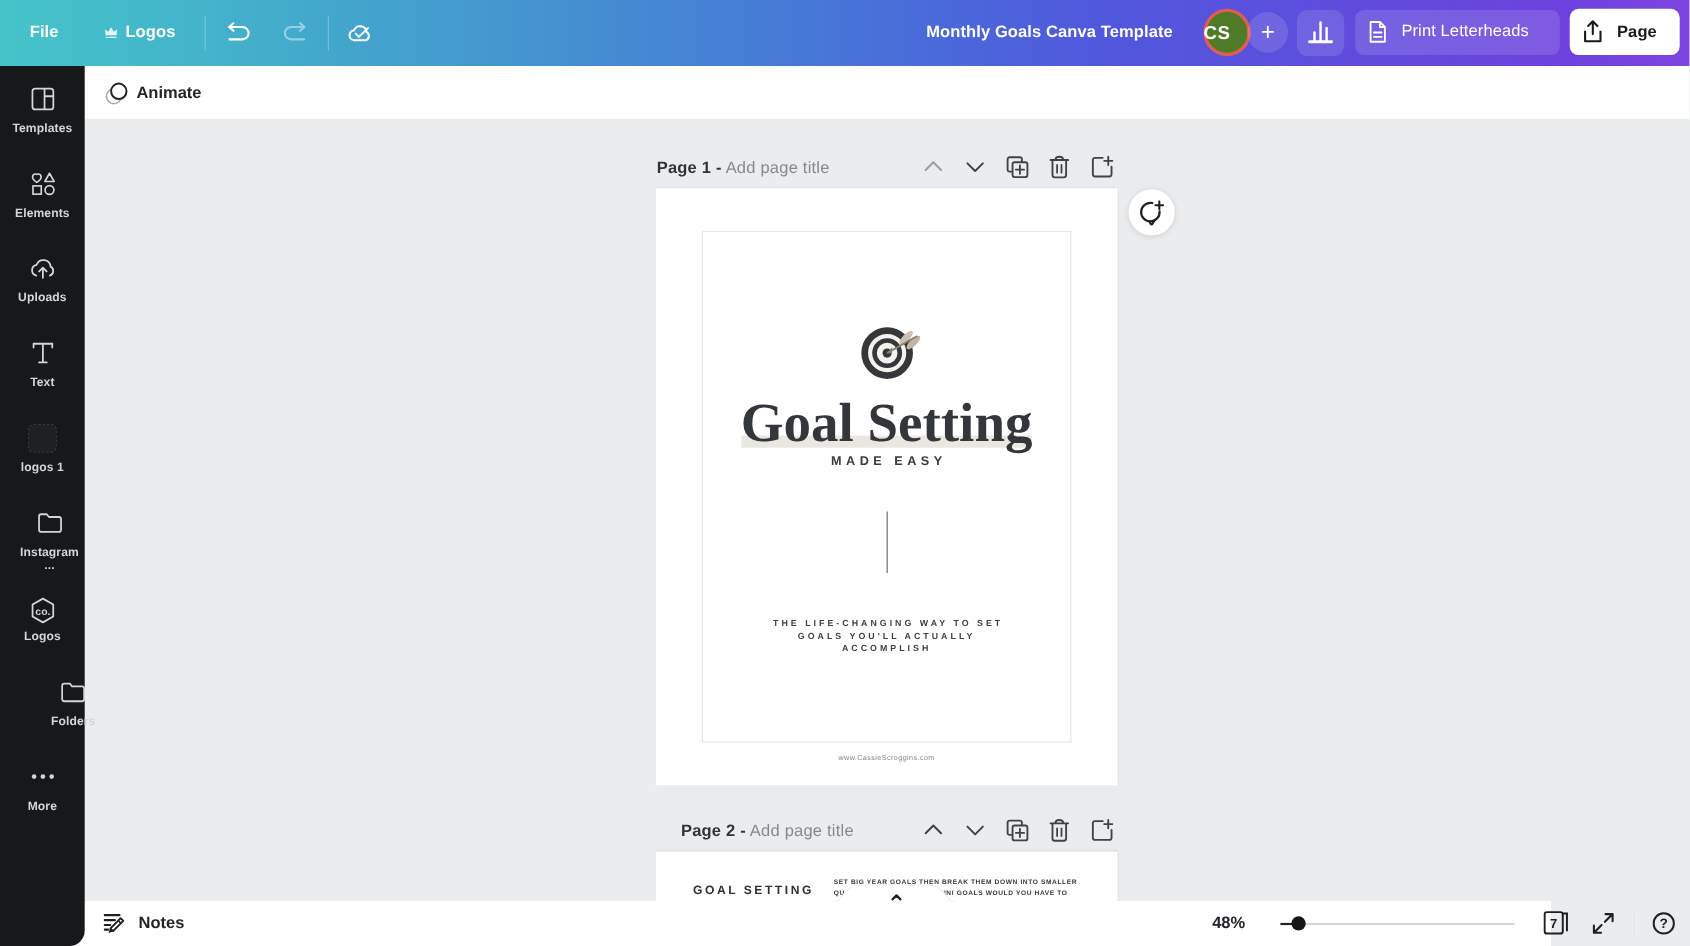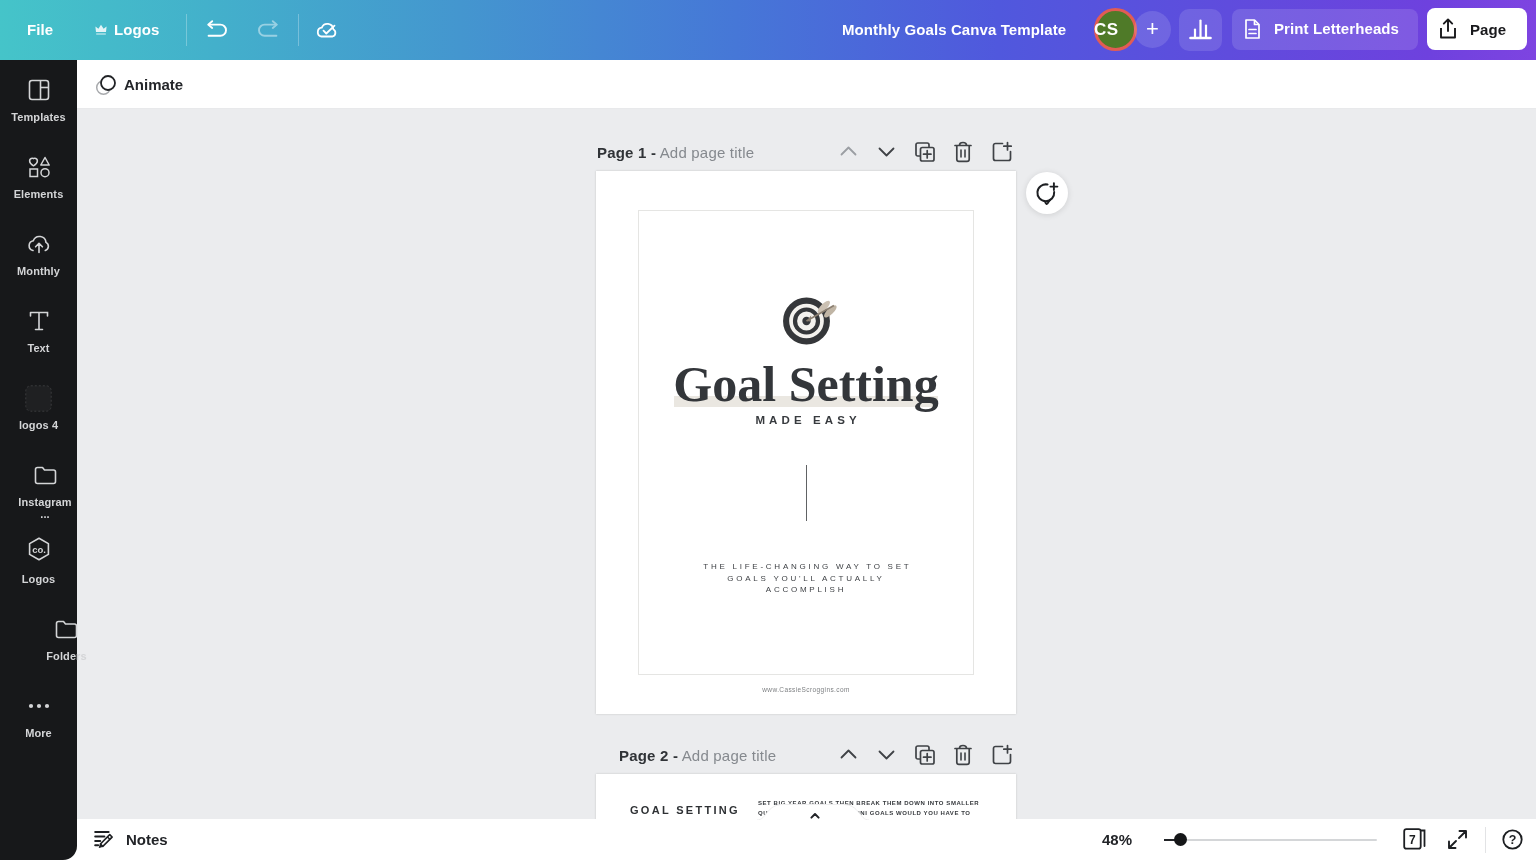--- a/index.html
+++ b/index.html
@@ -32,21 +32,21 @@
   
   #page1 { left:596px; top:171px; width:420px; height:543px; background:#fff;
     box-shadow:0 0 2px rgba(0,0,0,.18); }
   #page2 { left:596px; top:774px; width:420px; height:46px; background:#fff;
     box-shadow:0 0 2px rgba(0,0,0,.18); }
   #innerframe { left:42px; top:39px; width:336px; height:465px; border:1px solid #e5e5e3; }
 
   .serif { font-family:"Liberation Serif", serif; }
 
   
-  #bottombar { left:0; top:819px; width:1536px; height:41px; background:#fff; z-index:35; }
+  #bottombar { left:0; top:819px; width:1410px; height:41px; background:#fff; z-index:35; }
 </style>
 </head>
 <body>
 
 <div id="topbar" class="abs">
   <div class="tbtxt" style="left:27px;">File</div>
   <svg class="abs" style="left:95px; top:24px; opacity:.85;" width="12" height="11" viewBox="0 0 12 11">
     <path d="M1 8 L0.4 2.6 L3.4 4.8 L6 0.8 L8.6 4.8 L11.6 2.6 L11 8 Z M1.2 9.4 h9.6 v1.2 h-9.6 Z" fill="#fff"></path>
   </svg>
   <div class="tbtxt" style="left:114px;">Logos</div>
@@ -78,21 +78,21 @@
     <line x1="17" y1="20" x2="17" y2="7.5" stroke="#fff" stroke-width="2.2" stroke-linecap="round"></line>
   </svg>
 
   <div class="abs" style="left:1232px; top:9px; width:186px; height:41px; border-radius:8px; background:rgba(255,255,255,.13);"></div>
   <svg class="abs" style="left:1244px; top:19px;" width="17" height="21" viewBox="0 0 17 21">
     <path d="M2 1 H10.5 L15 5.5 V19 H2 Z" fill="none" stroke="#fff" stroke-width="1.7" stroke-linejoin="round"></path>
     <path d="M10.5 1 V5.5 H15" fill="none" stroke="#fff" stroke-width="1.7" stroke-linejoin="round"></path>
     <line x1="5" y1="10.5" x2="12" y2="10.5" stroke="#fff" stroke-width="1.7" stroke-linecap="round"></line>
     <line x1="5" y1="14.5" x2="12" y2="14.5" stroke="#fff" stroke-width="1.7" stroke-linecap="round"></line>
   </svg>
-  <div class="tbtxt" style="left:1274px; top:-1px; font-weight:700;">Print Letterheads</div>
+  <div class="tbtxt" style="left:1274px; top:-1px; font-weight:400;">Print Letterheads</div>
 
   <div class="abs" style="left:1427px; top:8px; width:100px; height:42px; border-radius:8px; background:#fff;"></div>
   <svg class="abs" style="left:1438px; top:18px;" width="20" height="22" viewBox="0 0 20 22">
     <path d="M3 10 V19.5 H17 V10" fill="none" stroke="#19191c" stroke-width="1.9" stroke-linejoin="round"></path>
     <path d="M10 13 V2 M5.8 5.6 L10 1.4 L14.2 5.6" fill="none" stroke="#19191c" stroke-width="1.9" stroke-linecap="round" stroke-linejoin="round"></path>
   </svg>
   <div class="tbtxt" style="left:1470px; color:#19191c; font-weight:700;">Page</div>
 </div>
 
 <div id="toolbar" class="abs">
@@ -125,48 +125,48 @@
       </div>
       <div class="sblabel">Elements</div>
     </div>
     <div class="sbitem" style="top: 168px;">
       <div style="height:32px; display:flex; align-items:center; justify-content:center;">
         <svg width="26" height="26" viewBox="0 0 26 26">
           <path d="M7 19.5 A5 5 0 0 1 7.3 9.7 A6.6 6.6 0 0 1 20 11.4 A4.4 4.4 0 0 1 19.3 19.5" fill="none" stroke="#d4d5d7" stroke-width="1.6" stroke-linecap="round"></path>
           <path d="M13 21.5 V12.5 M9.6 15.8 L13 12.3 L16.4 15.8" fill="none" stroke="#d4d5d7" stroke-width="1.6" stroke-linecap="round" stroke-linejoin="round"></path>
         </svg>
       </div>
-      <div class="sblabel">Monthly</div>
+      <div class="sblabel">Uploads</div>
     </div>
     <div class="sbitem" style="top: 245px;">
       <div style="height:32px; display:flex; align-items:center; justify-content:center;">
         <svg width="24" height="24" viewBox="0 0 24 24">
           <path d="M3.5 3.5 H20.5 V7 M12 3.7 V20.5 M8.5 20.5 H15.5 M3.5 3.5 V7 M20.5 3.5 V7" fill="none" stroke="#d4d5d7" stroke-width="1.6" stroke-linecap="round"></path>
         </svg>
       </div>
       <div class="sblabel">Text</div>
     </div>
     <div class="sbitem" style="top: 322px;">
       <div style="height:32px; display:flex; align-items:center; justify-content:center;">
         <svg width="27" height="27" viewBox="0 0 27 27">
           <rect x="0.8" y="0.8" width="25.4" height="25.4" rx="5" fill="#1f2022" stroke="#3a3b3d" stroke-width="1" stroke-dasharray="2 2"></rect>
         </svg>
       </div>
-      <div class="sblabel">logos 4</div>
+      <div class="sblabel">logos 1</div>
     </div>
     <div class="sbitem" style="top: 399px; padding-left: 13px;">
       <div style="height:32px; display:flex; align-items:center; justify-content:center;">
         <svg width="25" height="25" viewBox="0 0 25 25">
           <path d="M2.5 6.5 C2.5 5.4 3.4 4.5 4.5 4.5 H9.5 L11.5 7 H20.5 C21.6 7 22.5 7.9 22.5 9 V18.5 C22.5 19.6 21.6 20.5 20.5 20.5 H4.5 C3.4 20.5 2.5 19.6 2.5 18.5 Z" fill="none" stroke="#d4d5d7" stroke-width="1.6" stroke-linejoin="round"></path>
         </svg>
       </div>
       <div class="sblabel">Instagram ...</div>
     </div>
     <div class="sbitem" style="top: 476px;">
-      <div style="height:32px; display:flex; align-items:flex-start; justify-content:center;">
+      <div style="height:32px; display:flex; align-items:flex-end; justify-content:center;">
         <svg width="26" height="26" viewBox="0 0 26 26">
           <path d="M13 2.2 L22.4 7.6 V18.4 L13 23.8 L3.6 18.4 V7.6 Z" fill="none" stroke="#d4d5d7" stroke-width="1.6" stroke-linejoin="round"></path>
           <text x="13" y="16.8" font-size="9.5" font-weight="700" fill="#d4d5d7" text-anchor="middle" font-family="Liberation Sans">co.</text>
         </svg>
       </div>
       <div class="sblabel">Logos</div>
     </div>
     <div class="sbitem" style="top: 553px; margin-left: 28px;">
       <div style="height:32px; display:flex; align-items:center; justify-content:center;">
         <svg width="25" height="25" viewBox="0 0 25 25">
@@ -202,21 +202,21 @@
       <ellipse cx="25.5" cy="3.4" rx="8.2" ry="3.1" fill="#c0b5a5" transform="rotate(-14 25.5 3.4)"></ellipse>
       <line x1="0" y1="0" x2="31.5" y2="0" stroke="#8a7e70" stroke-width="1.7"></line>
       <polygon points="0,0 7,-2.6 3,2.2" fill="#8a7e70"></polygon>
     </g>
   </svg>
 
   <div class="abs" style="left:78px; top:225px; width:264px; height:10.5px; background:#eae7e1;"></div>
   <div class="abs serif" style="left:0; top:184px; width:420px; text-align:center; font-size:50px; font-weight:700; color:#33363a; letter-spacing:0px;">Goal Setting</div>
   <div class="abs" style="left:0; top:243px; width:420px; text-align:center; font-size:11.5px; font-weight:700; color:#383b3f; letter-spacing:4.1px; text-indent:4.1px;">MADE EASY</div>
   <div class="abs" style="left:210px; top:294px; width:1px; height:56px; background:#606264;"></div>
-  <div class="abs" style="left:0; top:390px; width:420px; text-align:center; font-size:8px; font-weight:400; color:#3c3f43; letter-spacing:2.75px; line-height:11.6px; text-indent:2.75px;">THE LIFE-CHANGING WAY TO SET<br>GOALS YOU'LL ACTUALLY<br>ACCOMPLISH</div>
+  <div class="abs" style="left:0; top:390px; width:420px; text-align:center; font-size:8px; font-weight:700; color:#3c3f43; letter-spacing:2.75px; line-height:11.6px; text-indent:2.75px;">THE LIFE-CHANGING WAY TO SET<br>GOALS YOU'LL ACTUALLY<br>ACCOMPLISH</div>
   <div class="abs" style="left:0; top:515px; width:420px; text-align:center; font-size:6.5px; color:#7e8083; letter-spacing:.4px;">www.CassieScroggins.com</div>
 </div>
 
 <div class="abs" style="left:1026px; top:172px; width:42px; height:42px; border-radius:50%; background:#fff; box-shadow:0 1px 6px rgba(0,0,0,.12); z-index:5;"></div>
 <svg class="abs" style="left:1035px; top:182px; z-index:6;" width="24" height="24" viewBox="0 0 24 24">
   <path d="M19.17,10.07 A8.4,8.4 0 1 1 12.55,2.58" fill="none" stroke="#1d1f22" stroke-width="2" stroke-linecap="round"></path>
   <path d="M15,17.9 Q13.6,19.2 12.9,21 Q12.6,21.8 11.6,21.9 Q10.5,21 10.1,19.4" fill="none" stroke="#1d1f22" stroke-width="2" stroke-linecap="round" stroke-linejoin="round"></path>
   <path d="M18.9,1.1 V8.1 M15.4,4.6 H22.4" fill="none" stroke="#1d1f22" stroke-width="1.9" stroke-linecap="round"></path>
 </svg>
 

